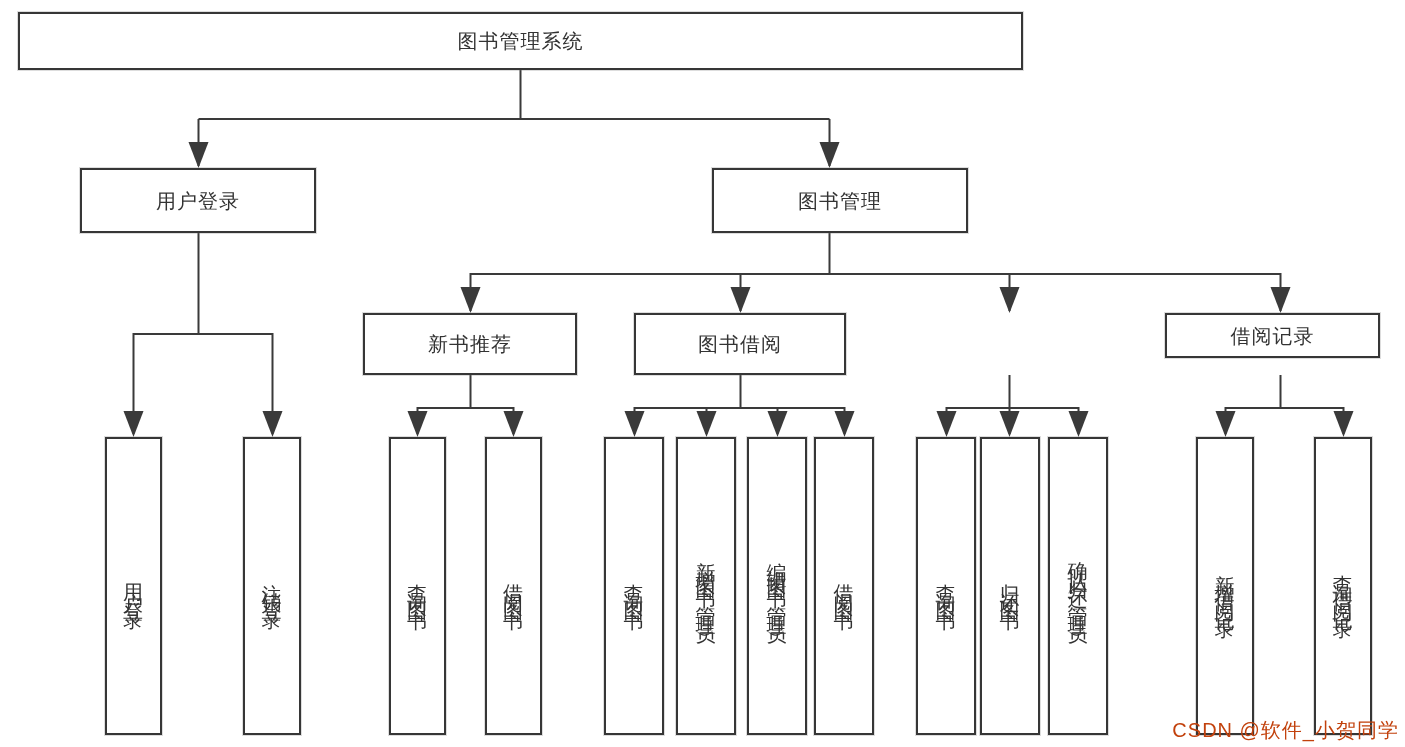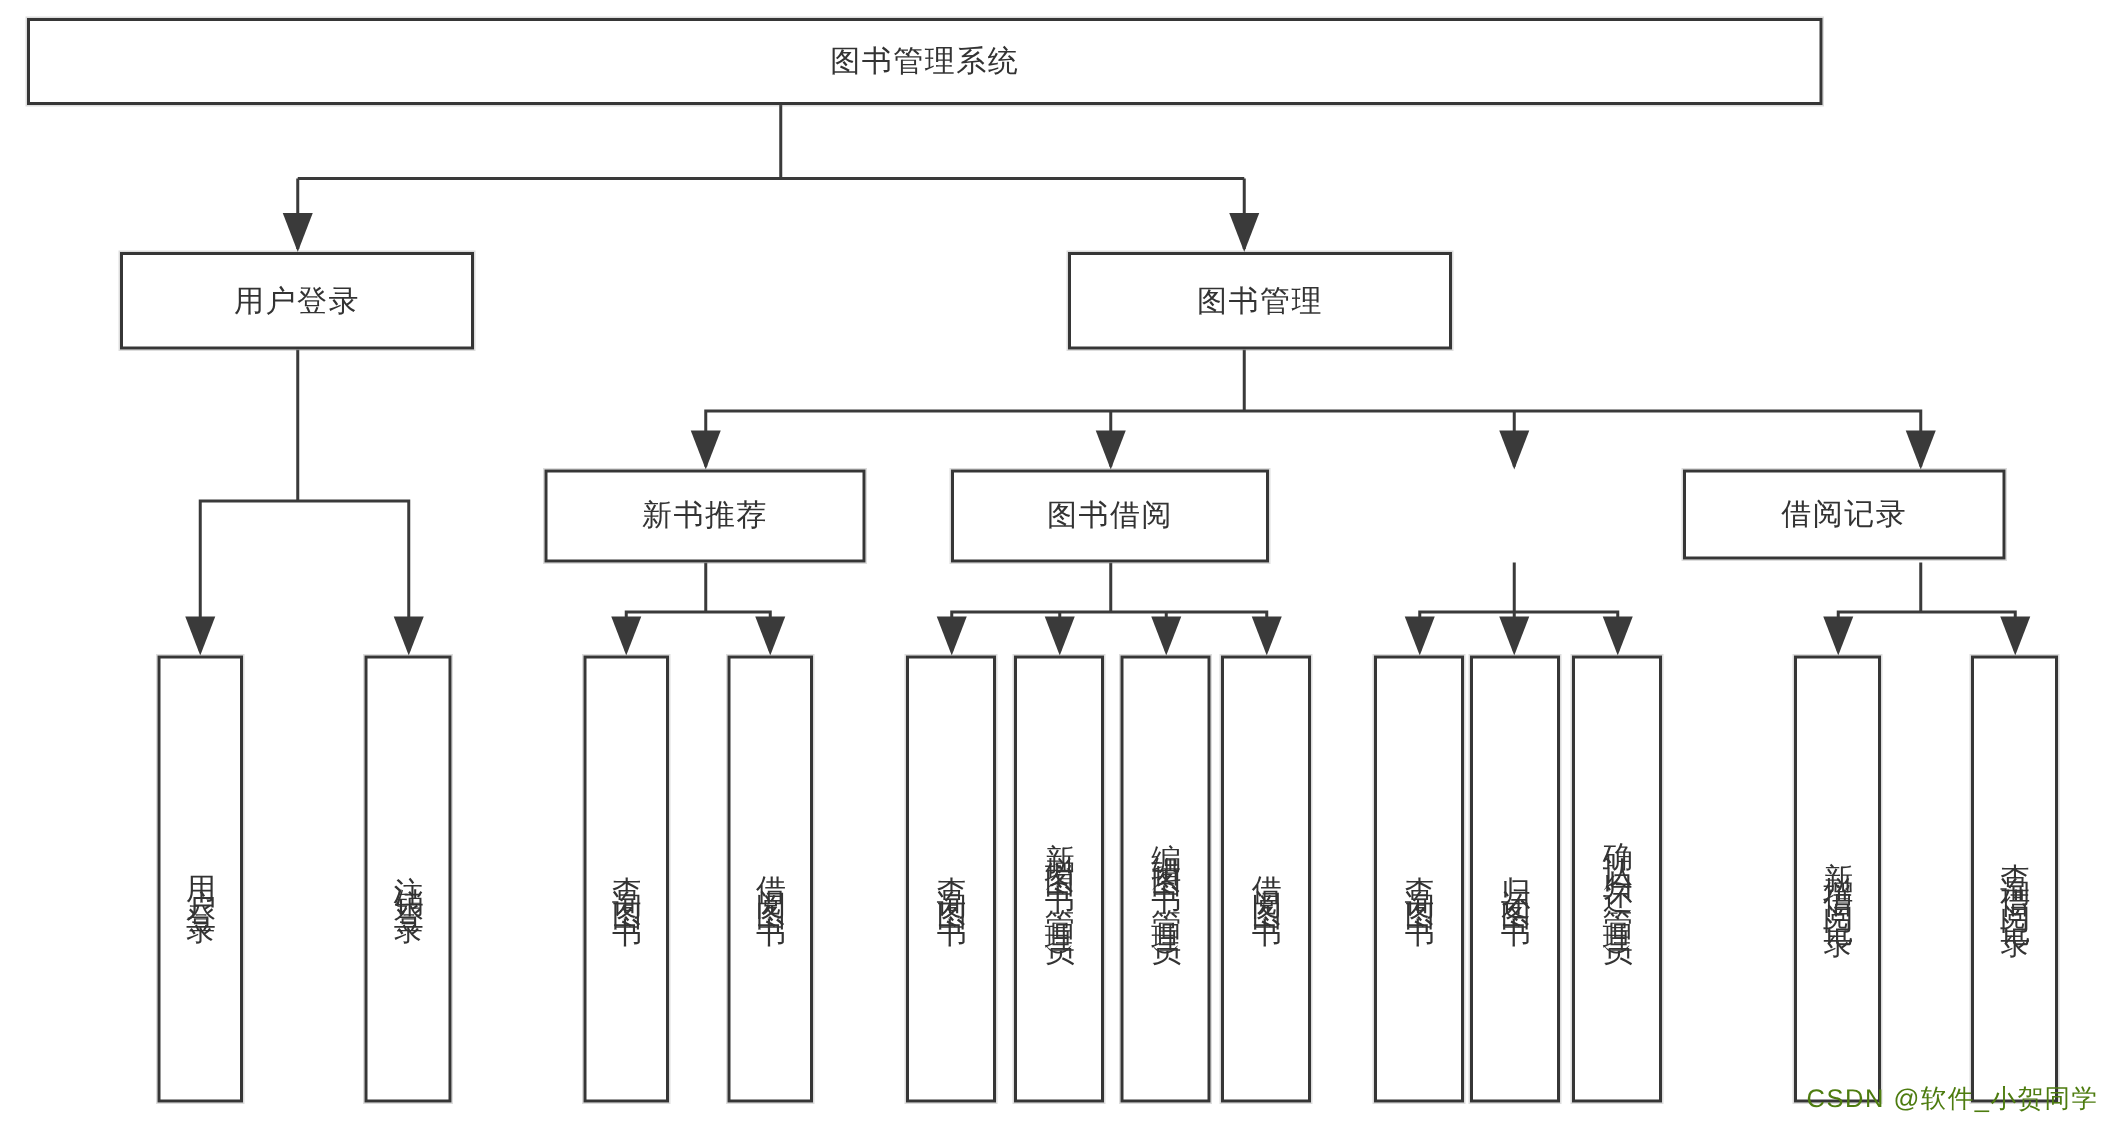--- a/index.html
+++ b/index.html
@@ -29,21 +29,21 @@
   .leaf span{
     writing-mode:vertical-rl;
     text-orientation:mixed;
     letter-spacing:9px;
     font-size:20px;
     line-height:1;
     white-space:nowrap;
   }
   .watermark{
     position:absolute;right:6px;bottom:3px;z-index:3;
-    font-size:17px;color:#4d7c0f;letter-spacing:1px;
+    font-size:20px;color:#c2410c;letter-spacing:1px;
   }
 </style>
 </head>
 <body>
 
 <div class="stage">
 
   <svg class="wires" width="1405" height="747" viewBox="0 0 1405 747">
 
     <path d="M520.5 70 V119 M198.5 119 H829.5 M198.5 119 V166 M829.5 119 V166"></path>
@@ -73,38 +73,38 @@
     <path d="M1009.5 375 V408 M946.5 434 V408 H1078.5 V434 M1009.5 408 V434"></path>
     <polygon points="936.5,411 956.5,411 946.5,437"></polygon>
     <polygon points="999.5,411 1019.5,411 1009.5,437"></polygon>
     <polygon points="1068.5,411 1088.5,411 1078.5,437"></polygon>
 
     <path d="M1280.5 375 V408 M1225.5 434 V408 H1343.5 V434"></path>
     <polygon points="1215.5,411 1235.5,411 1225.5,437"></polygon>
     <polygon points="1333.5,411 1353.5,411 1343.5,437"></polygon>
   </svg>
 
-  <div class="node" style="left:18px;top:12px;width:1197px;height:58px">
+  <div class="node" style="left:18px;top:12px;width:1005px;height:58px">
     <span>图书管理系统</span>
   </div>
 
   <div class="node" style="left:80px;top:168px;width:236px;height:65px">
     <span>用户登录</span>
   </div>
   <div class="node" style="left:712px;top:168px;width:256px;height:65px">
     <span>图书管理</span>
   </div>
 
   <div class="node" style="left:634px;top:313px;width:212px;height:62px">
     <span>图书借阅</span>
   </div>
   <div class="node" style="left:363px;top:313px;width:214px;height:62px">
     <span>新书推荐</span>
   </div>
-  <div class="node" style="left:1122px;top:313px;width:215px;height:60px">
+  <div class="node" style="left:1165px;top:313px;width:215px;height:45px">
     <span>借阅记录</span>
   </div>
 
   <div class="node leaf" style="left:105px;top:437px;width:57px;height:298px">
     <span>用户登录</span>
   </div>
   <div class="node leaf" style="left:243px;top:437px;width:58px;height:298px">
     <span>注销登录</span>
   </div>
 

